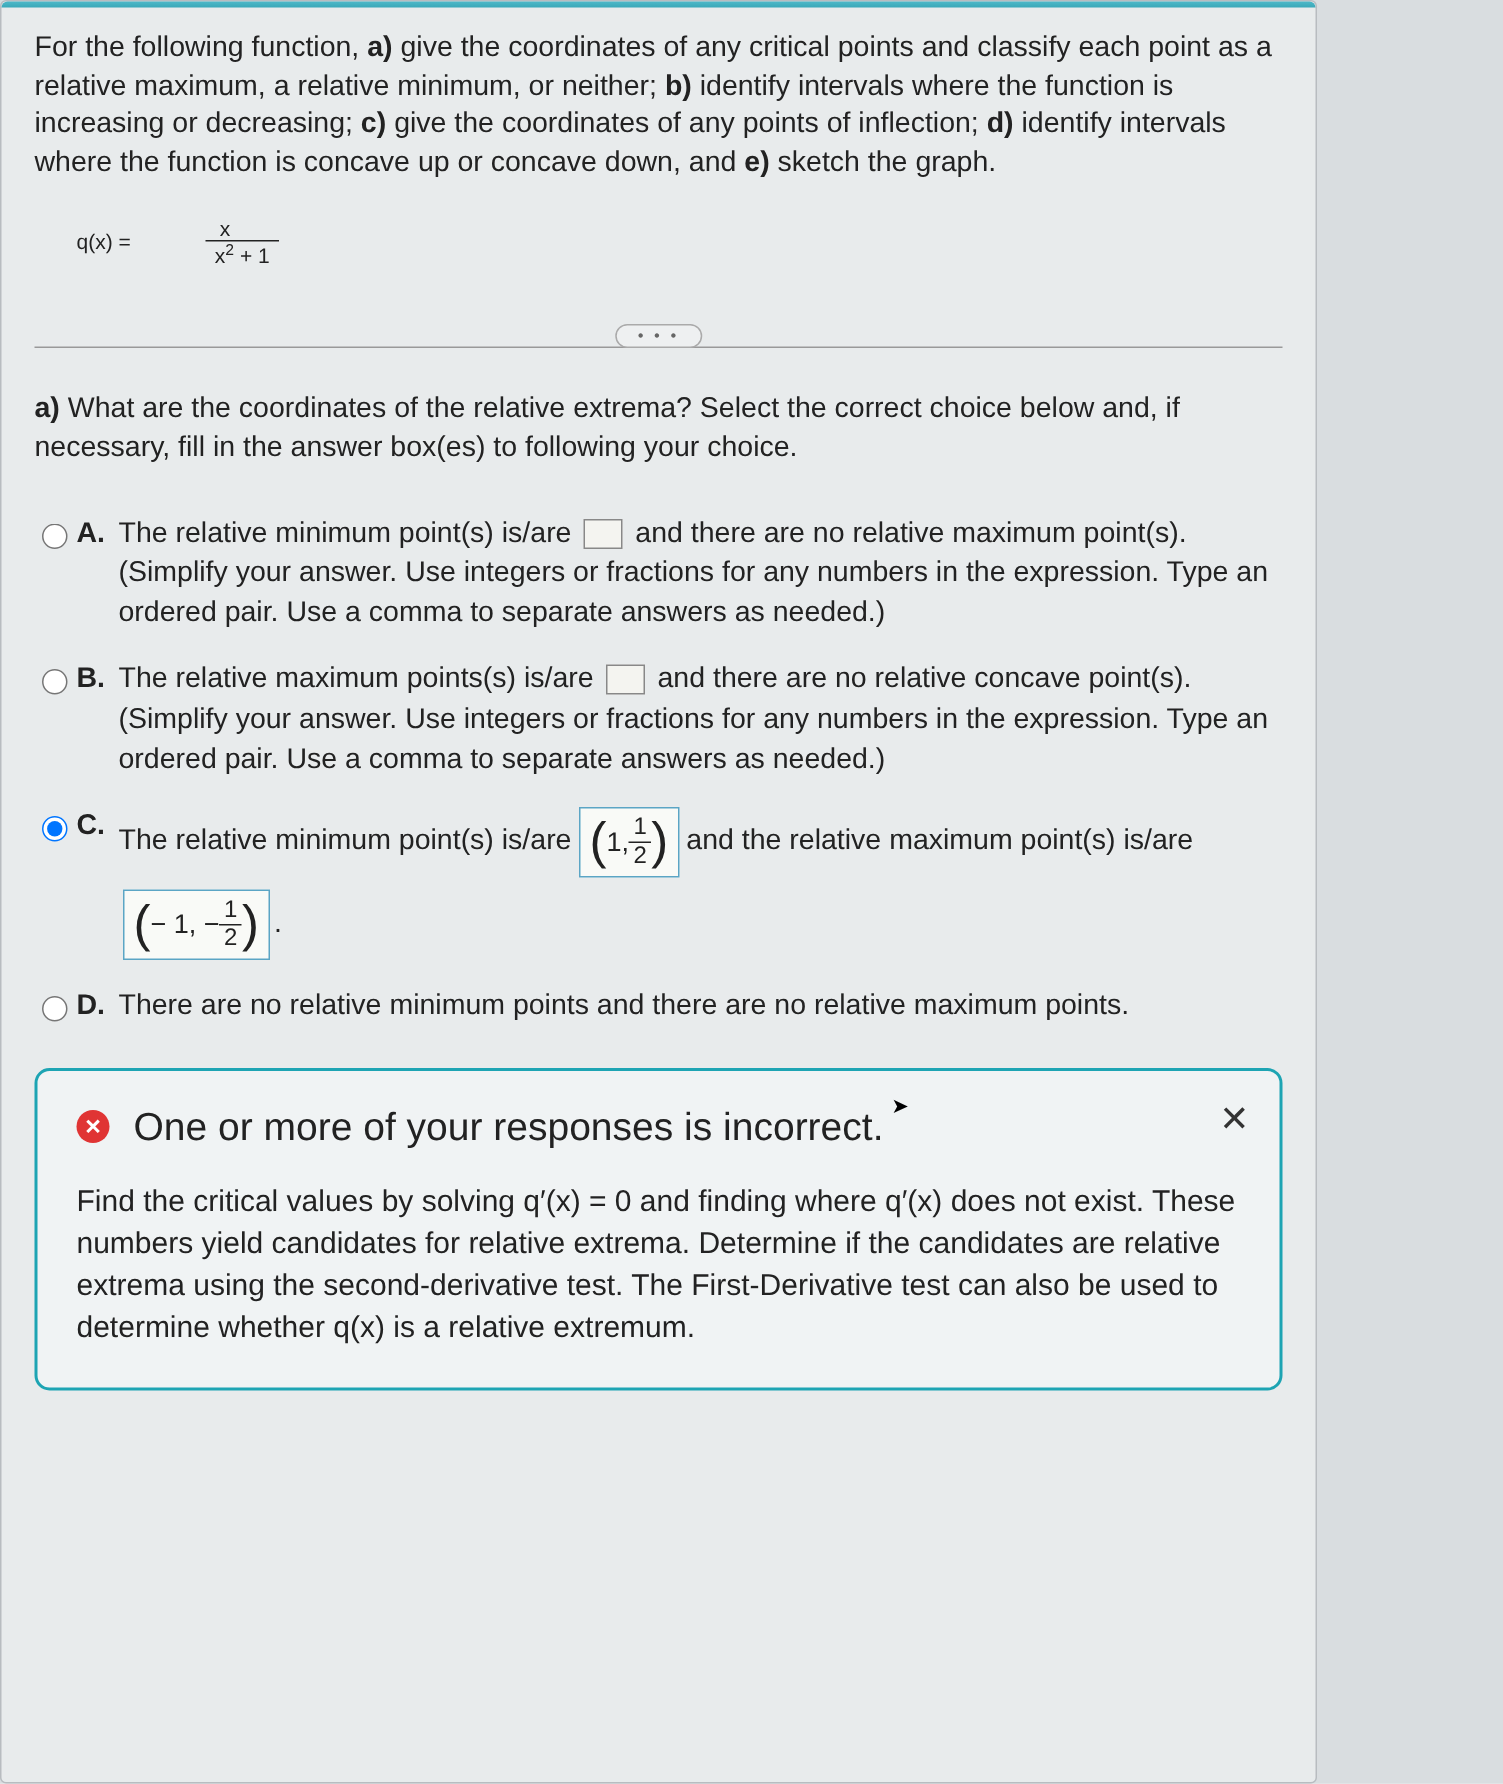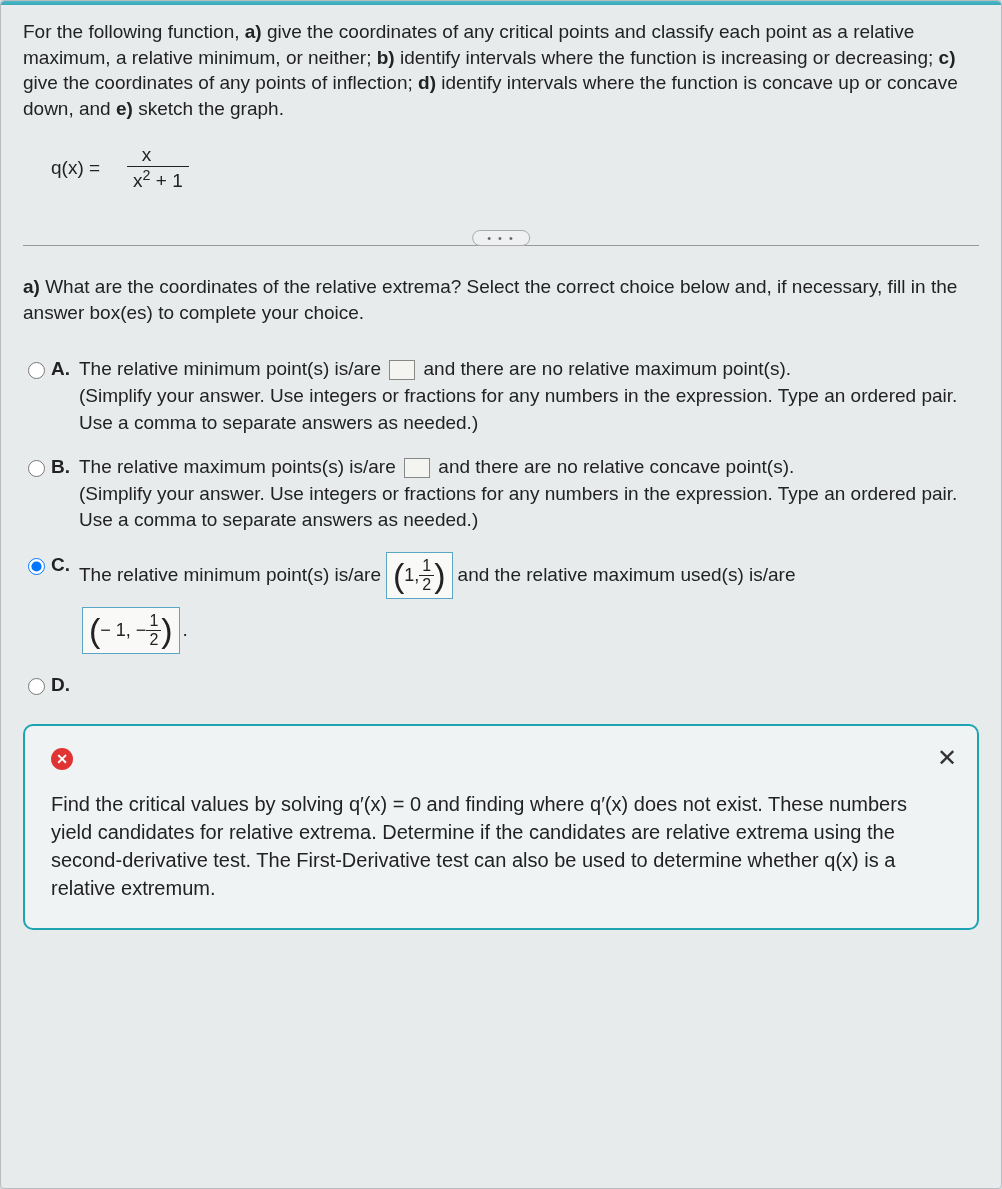--- a/index.html
+++ b/index.html
@@ -10,37 +10,38 @@
     background: #d9dde0;
     width: 1002px;
     color: #222;
   }
   .page {
     background: #e8ebec;
     border: 1px solid #b8bcc0;
     border-radius: 4px;
     margin: 0;
     padding: 18px 22px 36px 22px;
-    width: 1002px;
+    width: 878px;
     min-height: 1189px;
     position: relative;
   }
   .top-accent {
     position:absolute; top:0; left:0; right:0; height:4px;
     background: linear-gradient(#4db8c8,#3aa8b8);
     border-radius:4px 4px 0 0;
   }
   .problem-text {
     font-size: 19px;
     line-height: 1.35;
     margin-bottom: 18px;
   }
   .formula-row {
     display:flex; align-items:center; margin-left: 28px; margin-top: 22px;
-    font-size: 19px;
+    font-size: 14px;
+    gap: 23px;
   }
   .frac {
     display:inline-flex; flex-direction:column; align-items:center; vertical-align:middle;
     margin-left: 4px;
   }
   .frac .num { padding: 0 6px; }
   .frac .den { border-top: 1.5px solid #222; padding: 0 6px; margin-left: 23px; }
   .frac .sup { font-size: 0.75em; vertical-align: super; }
   .hr-wrap {
     position: relative;
@@ -166,21 +167,21 @@
     </span>
   </div>
 
   <div class="hr-wrap">
     <hr class="hr-line">
     <button class="dots-btn">• • •</button>
   </div>
 
   <div class="part-a">
     <b>a)</b>
-    <span> What are the coordinates of the relative extrema? Select the correct choice below and, if necessary, fill in the answer box(es) to complete your choice.</span>
+    <span> What are the coordinates of the relative extrema? Select the correct choice below and, if necessary, fill in the answer box(es) to following your choice.</span>
   </div>
 
   <div class="choice">
     <div class="radio-col"><input type="radio" name="ans" style=""></div>
     <div class="letter">A.</div>
     <div class="body">
       <span>The relative minimum point(s) is/are </span>
       <span class="inline-box"></span>
       <span> and there are no relative maximum point(s).</span><br>
       <span>(Simplify your answer. Use integers or fractions for any numbers in the expression. Type an ordered pair. Use a comma to separate answers as needed.)</span>
@@ -206,43 +207,50 @@
         <span>The relative minimum point(s) is/are </span>
         <span class="answer-box">
           <span class="paren">(</span>
           <span>1,</span>
           <span class="small-frac">
             <span class="n">1</span>
             <span class="d">2</span>
           </span>
           <span class="paren">)</span>
         </span>
-        <span> and the relative maximum used(s) is/are</span>
+        <span> and the relative maximum point(s) is/are</span>
       </div>
       <div style="display:flex; align-items:center; margin-top:8px;">
         <span class="answer-box">
           <span class="paren">(</span>
           <span>− 1,  −</span>
           <span class="small-frac">
             <span class="n">1</span>
             <span class="d">2</span>
           </span>
           <span class="paren">)</span>
         </span>
         <span>.</span>
       </div>
     </div>
   </div>
 
   <div class="choice">
     <div class="radio-col"><input type="radio" name="ans" style=""></div>
     <div class="letter">D.</div>
+    <div class="body">
+      <span>There are no relative minimum points and there are no relative maximum points.</span>
+    </div>
   </div>
 
   <div class="feedback-box">
     <span class="close-x">✕</span>
     <div class="fb-head">
       <span class="x-circle">✕</span>
+      <span style="position:relative;">
+        <span>One or more of your responses is incorrect.</span>
+        <span class="cursor-arrow">➤</span>
+      </span>
     </div>
     <div class="fb-body">Find the critical values by solving q′(x) = 0 and finding where q′(x) does not exist. These numbers yield candidates for relative extrema. Determine if the candidates are relative extrema using the second-derivative test. The First-Derivative test can also be used to determine whether q(x) is a relative extremum.</div>
   </div>
 
 </div>
 
 </body></html>

